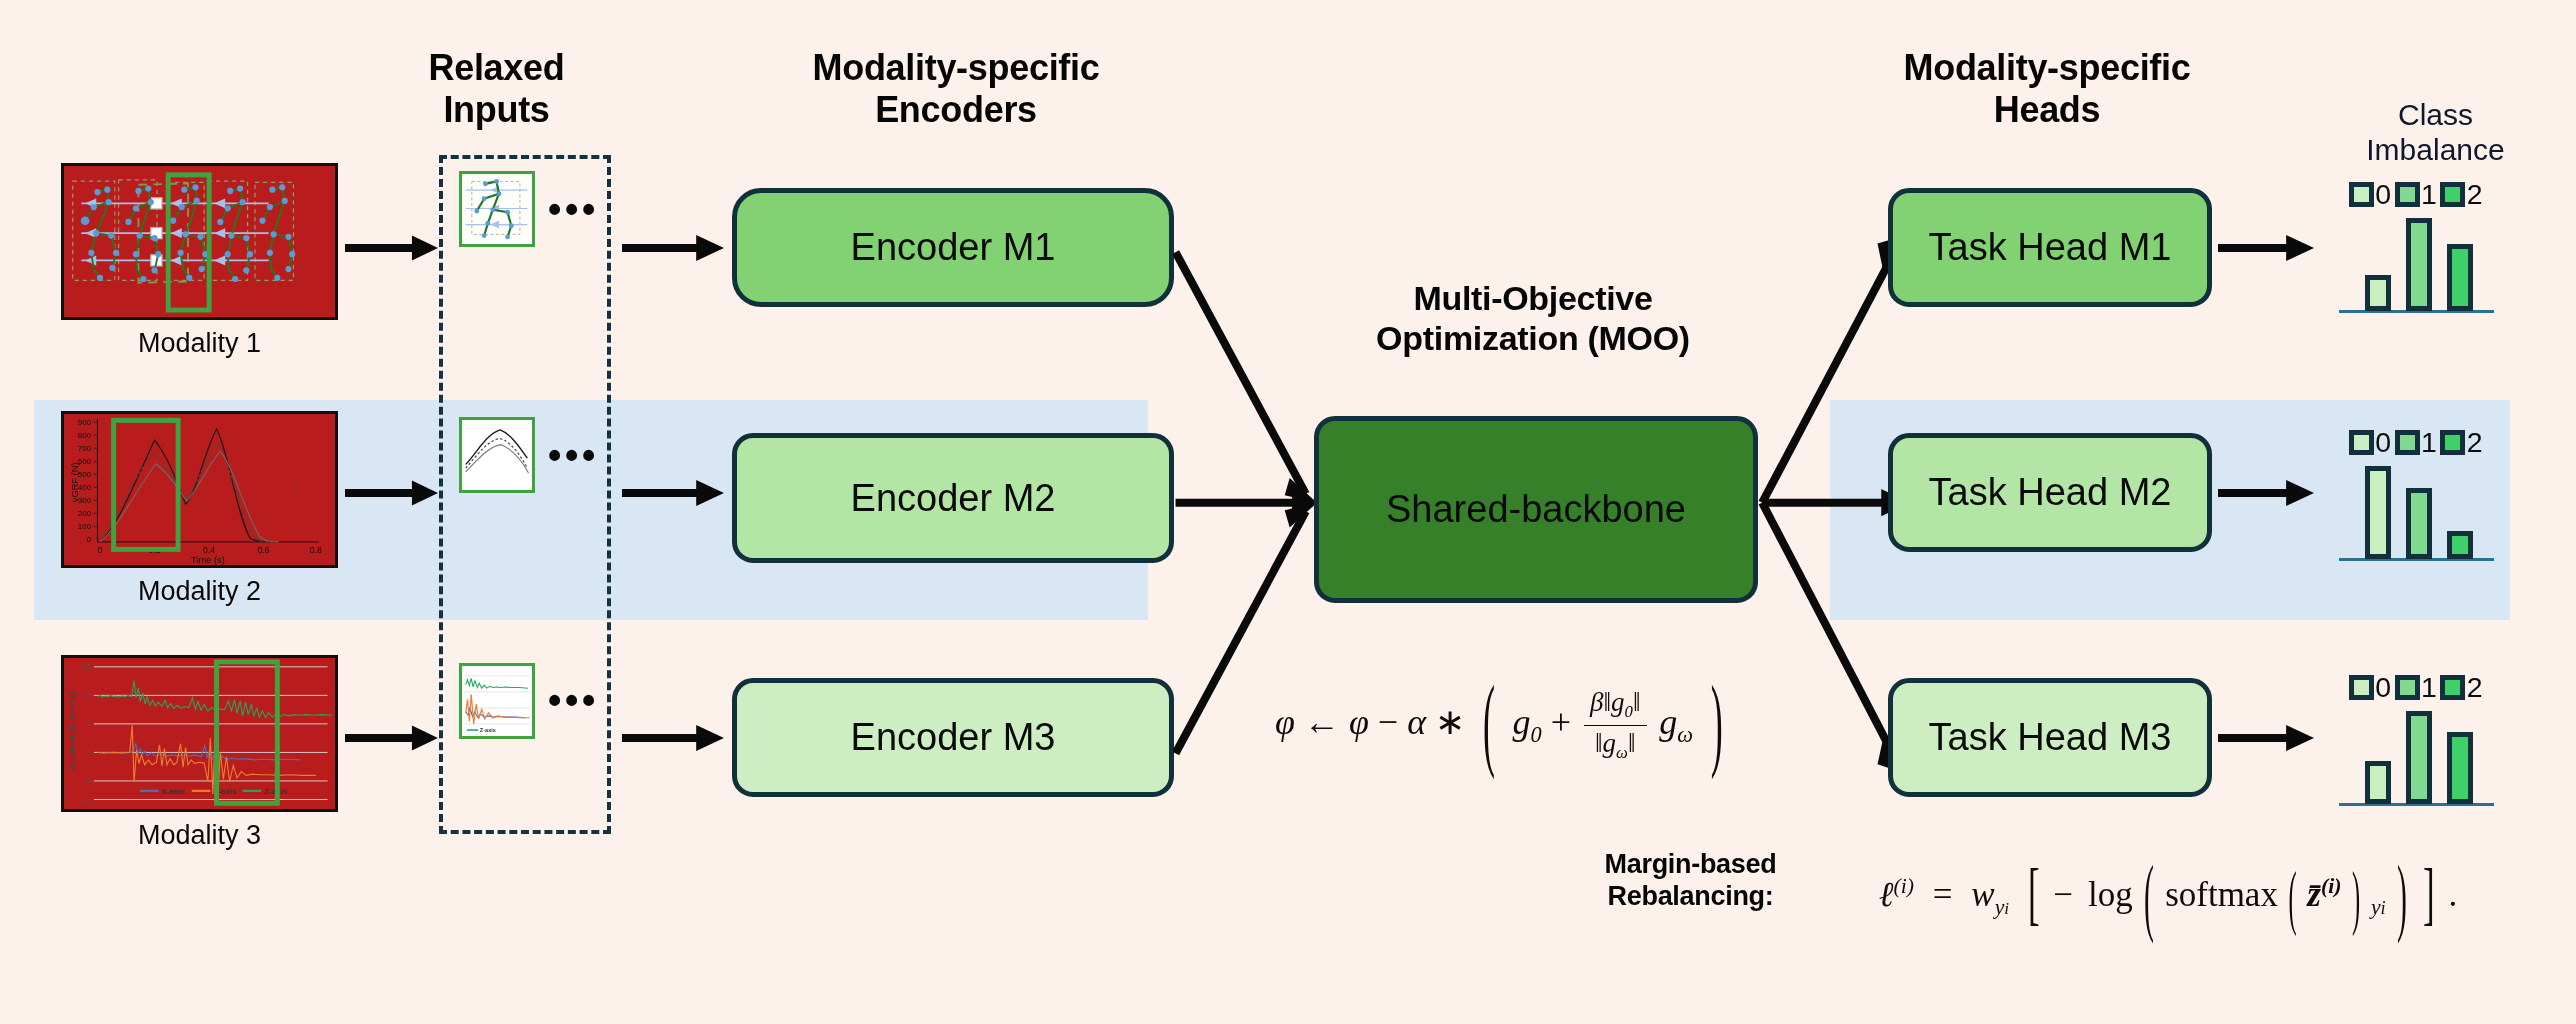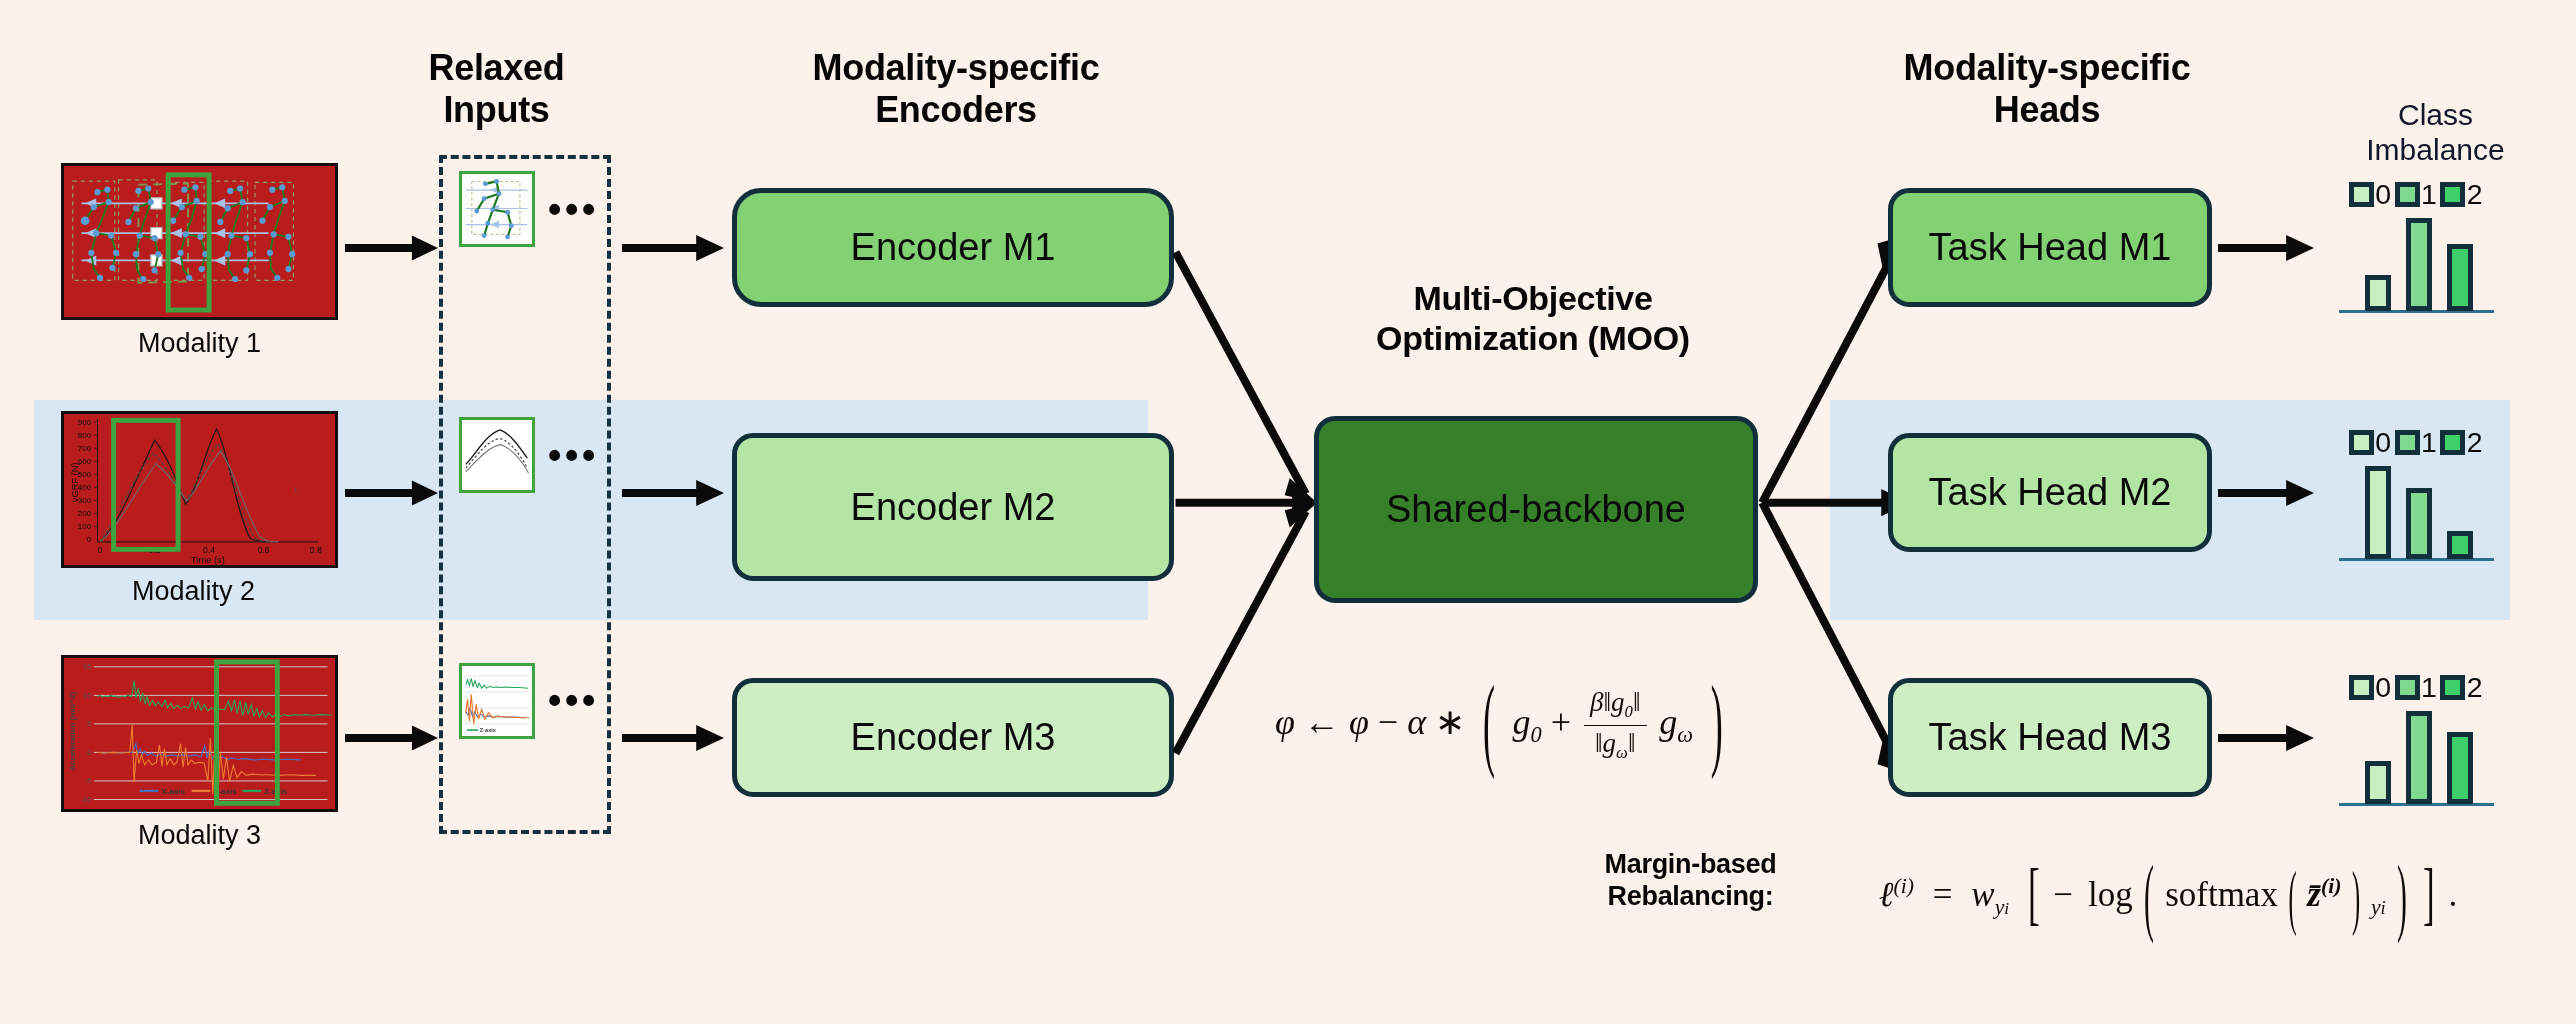--- a/index.html
+++ b/index.html
@@ -247,21 +247,21 @@
       <g fill="none" stroke="#4a4a4a" stroke-width="2" stroke-dasharray="5,4">
         <path d="M58 206 C 84 170, 108 108, 144 62 C 170 90, 184 118, 196 140 C 216 110, 230 68, 248 48 C 268 78, 282 150, 306 198 C 316 206, 326 206, 336 206"></path>
       </g>
       <g fill="none" stroke="#6b6b6b" stroke-width="1.8">
         <path d="M58 206 C 86 184, 112 130, 148 80 C 174 100, 186 124, 198 140 C 218 118, 232 82, 252 60 C 274 86, 290 155, 316 198 C 326 206, 336 206, 346 206"></path>
       </g>
       <text x="372" y="126" font-family="Liberation Serif, serif" font-size="13" fill="#555">t</text>
       <rect x="80" y="10" width="104" height="208" fill="none" stroke="#3fa33f" stroke-width="8"></rect>
     </svg>
   </div>
-  <div class="thumblabel" style="left:55px;top:576px;width:277px;text-align:center;">Modality 2</div>
+  <div class="thumblabel" style="left:61px;top:576px;width:277px;text-align:center;">Modality 2</div>
 
   <div class="thumbbox" style="left:61px;top:655px;width:277px;height:157px;">
     <svg width="271" height="151" viewBox="0 0 437 243">
       <g stroke="#d6d6d6" stroke-width="1.5">
         <line x1="48" y1="14" x2="425" y2="14"></line>
           <line x1="48" y1="60" x2="425" y2="60"></line>
         <line x1="48" y1="106" x2="425" y2="106"></line>
           <line x1="48" y1="152" x2="425" y2="152"></line>
         <line x1="48" y1="198" x2="425" y2="198"></line>
           <line x1="48" y1="228" x2="425" y2="228"></line>
@@ -401,21 +401,21 @@
     <polygon points="120,19 165,40 120,61" fill="#0a0a0a"></polygon>
   </svg>
   <svg class="abs" style="left:622px;top:713px;width:102px;height:50px;" width="102" height="50" viewBox="0 0 165 80">
     <line x1="0" y1="40" x2="122" y2="40" stroke="#0a0a0a" stroke-width="13"></line>
     <polygon points="120,19 165,40 120,61" fill="#0a0a0a"></polygon>
   </svg>
 
   <div class="pbox" style="left:732px;top:188px;width:442px;height:119px;background:#82d173;border-radius:29px;">
     <span>Encoder M1</span>
   </div>
-  <div class="pbox" style="left:732px;top:433px;width:442px;height:148px;background:#b3e6a4;">
+  <div class="pbox" style="left:732px;top:433px;width:442px;height:130px;background:#b3e6a4;">
     <span>Encoder M2</span>
   </div>
   <div class="pbox" style="left:732px;top:678px;width:442px;height:119px;background:#cdeec2;">
     <span>Encoder M3</span>
   </div>
 
   <svg class="abs" style="left:1173px;top:205px;width:149px;height:614px;" width="149" height="614" viewBox="0 0 240 990">
     <line x1="4" y1="76" x2="214" y2="466" stroke="#0a0a0a" stroke-width="13"></line>
     <polygon points="188,440 232,480 180,468" fill="#0a0a0a"></polygon>
     <line x1="4" y1="480" x2="196" y2="480" stroke="#0a0a0a" stroke-width="13"></line>

